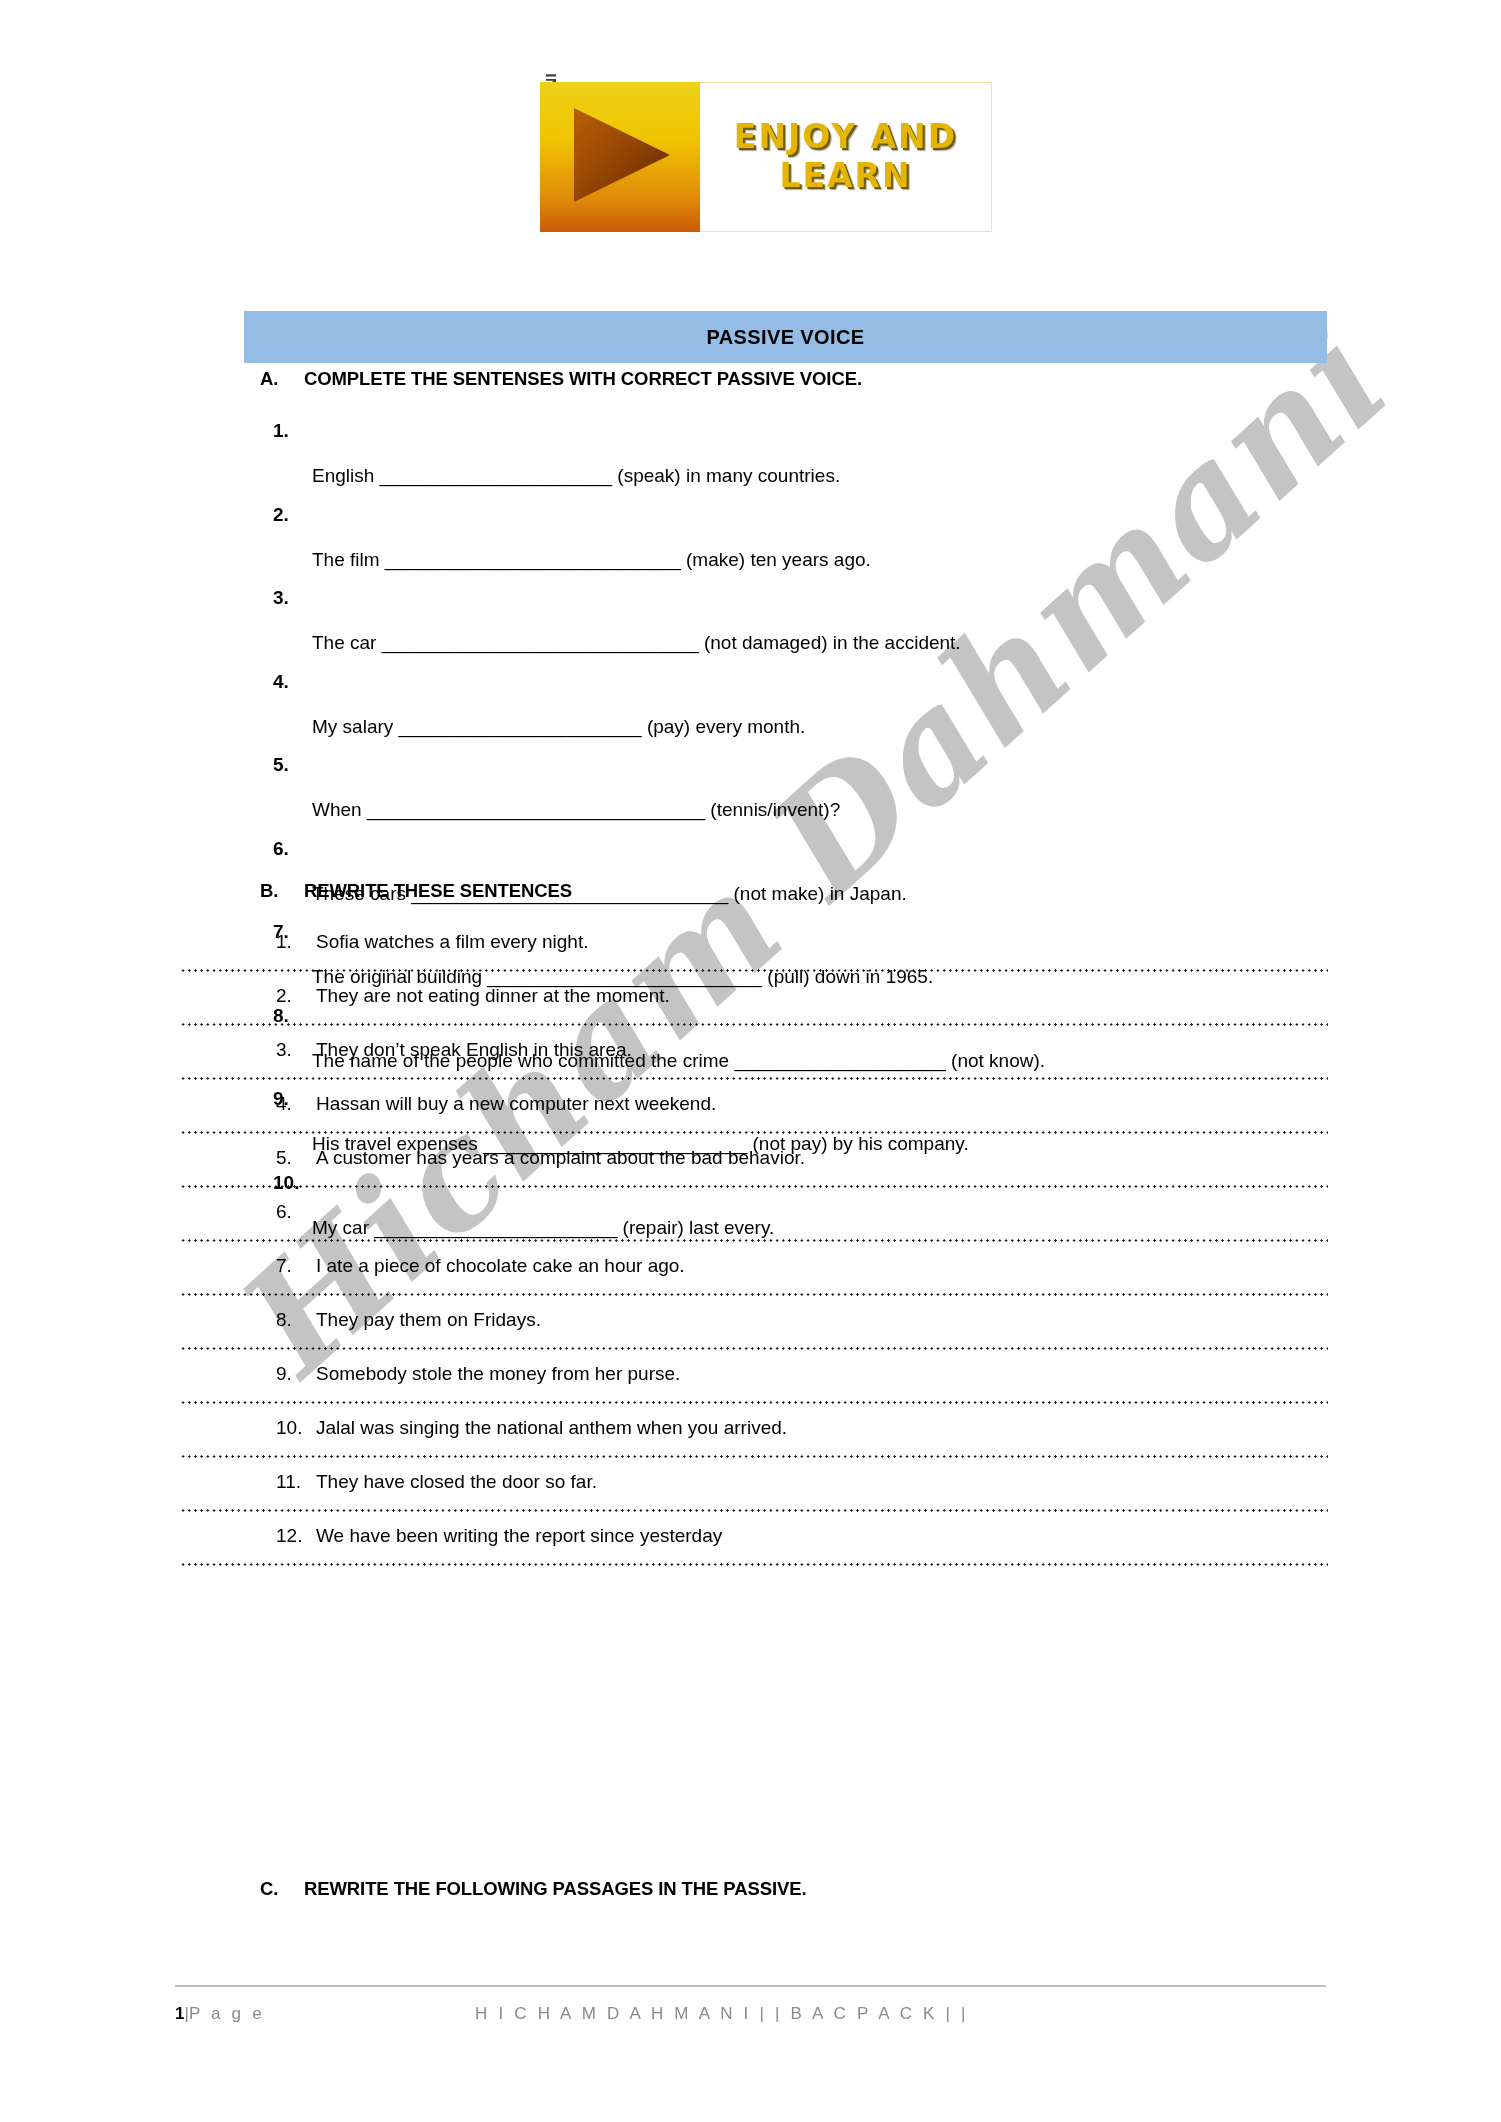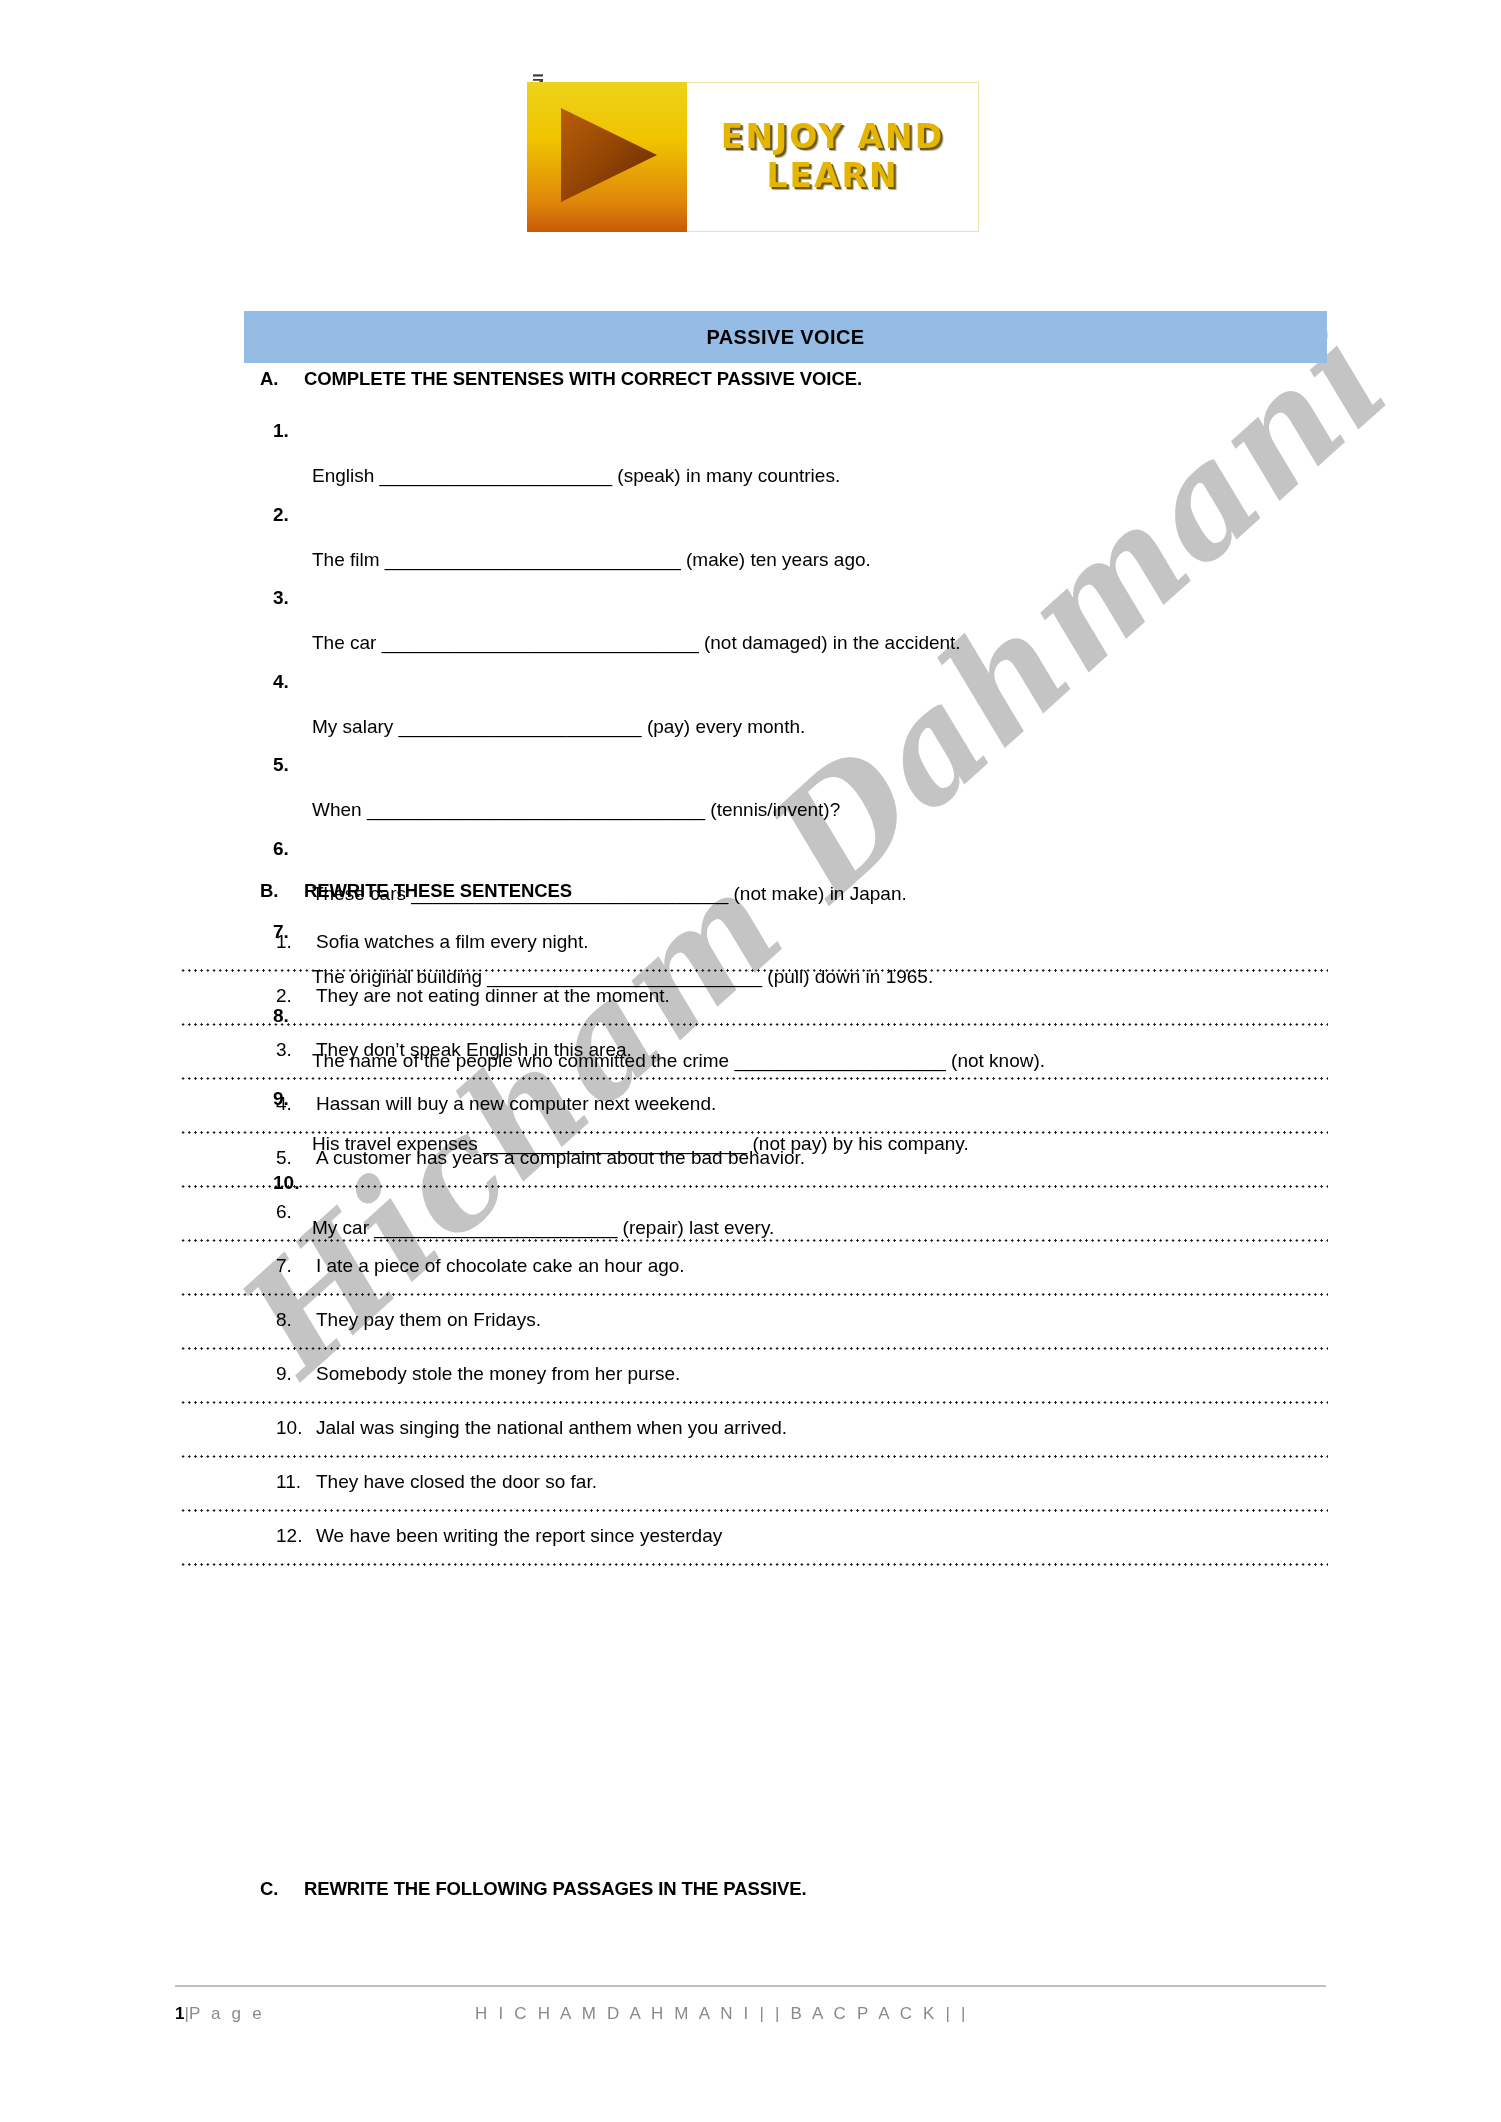--- a/index.html
+++ b/index.html
@@ -42,21 +42,21 @@
   }
 
   .content {
     position: relative;
     z-index: 2;
   }
 
   
   .logo-wrap {
     position: absolute;
-    left: 489px;
+    left: 502px;
     top: 82px;
     width: 500px;
     height: 180px;
   }
   .logo-vert {
     position: absolute;
     left: -21px;
     top: 54px;
     width: 140px;
     height: 20px;

